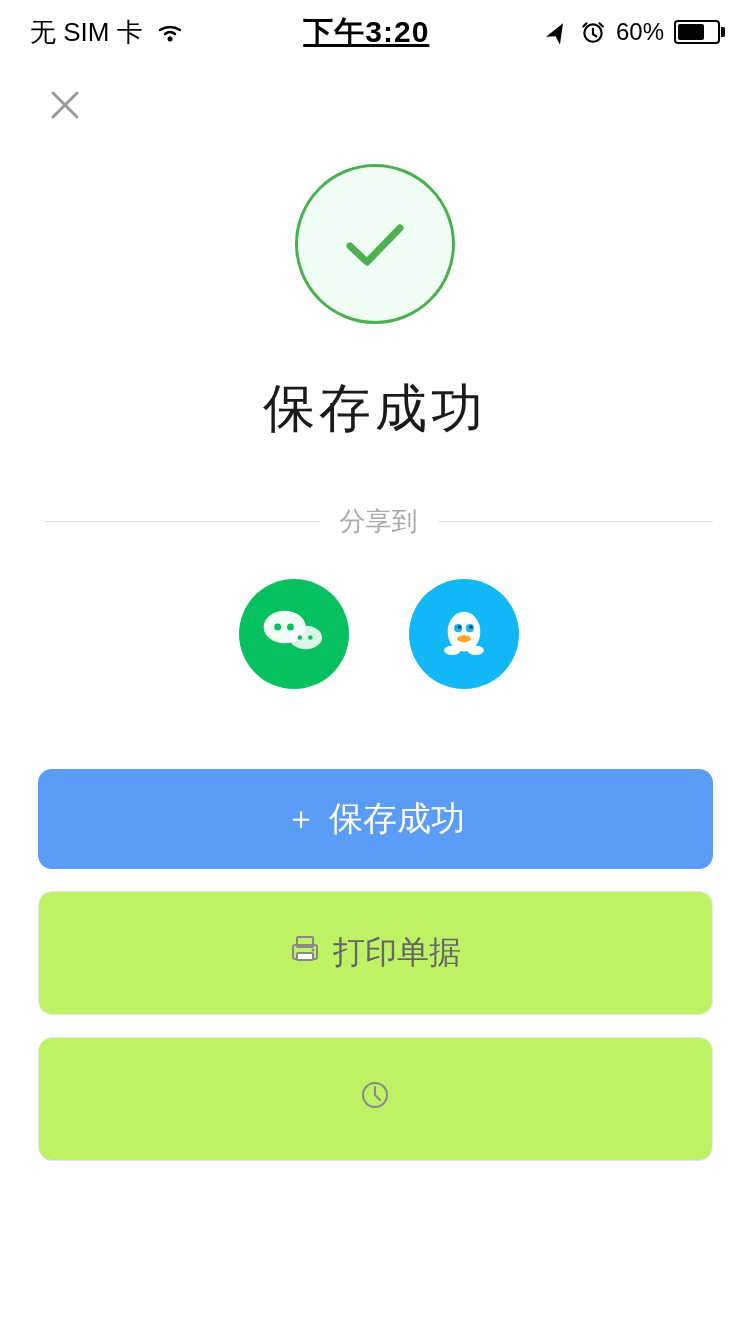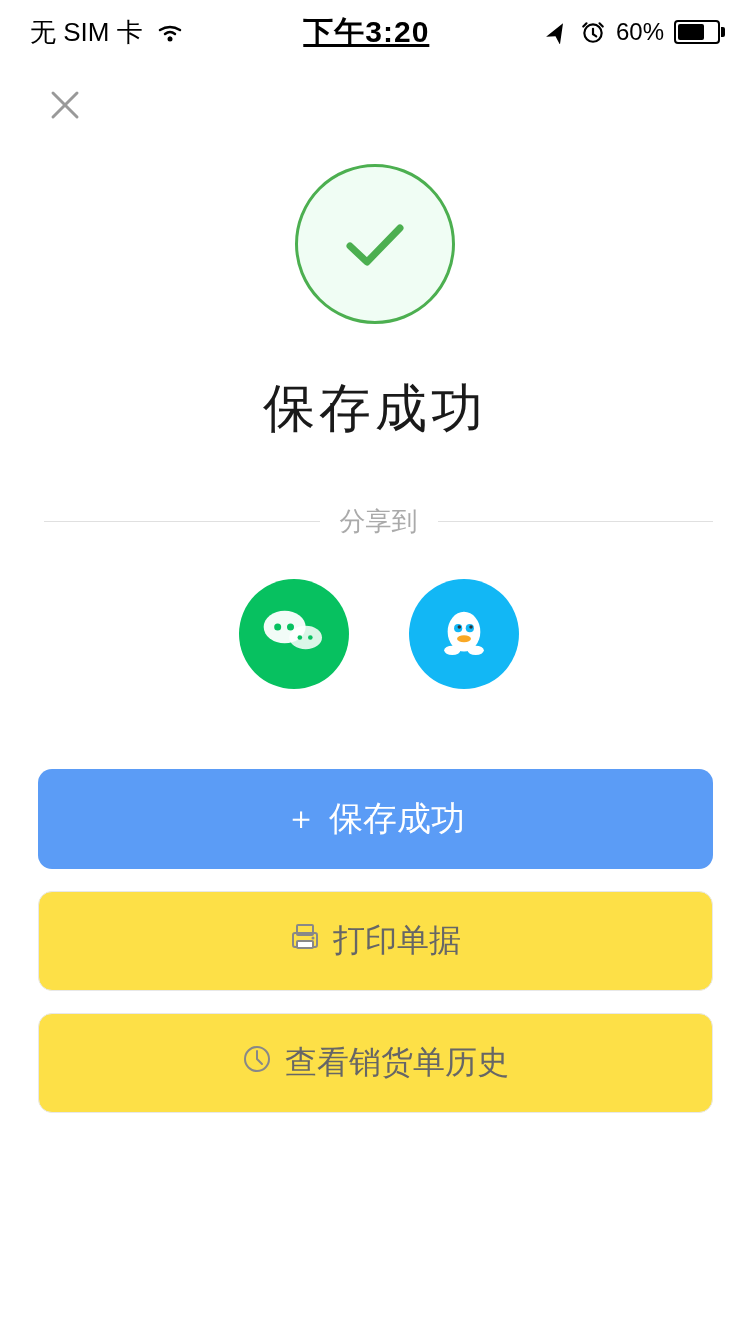--- a/index.html
+++ b/index.html
@@ -193,22 +193,22 @@
       color: #fff;
       display: flex;
       align-items: center;
       justify-content: center;
       gap: 12px;
       cursor: pointer;
       font-family: inherit;
     }
     .btn-secondary {
       width: 100%;
-      height: 100px;
-      background: #fde047;
+      height: 124px;
+      background: #bef264;
       border: 1px solid #e8e8e8;
       border-radius: 14px;
       font-size: 32px;
       color: #666;
       display: flex;
       align-items: center;
       justify-content: center;
       gap: 12px;
       cursor: pointer;
       font-family: inherit;
@@ -326,17 +326,16 @@
       <span>打印单据</span>
     </button>
 
     <button class="btn-secondary">
       <span class="btn-icon">
         <svg viewBox="0 0 32 32" width="32" height="32" fill="none">
           <circle cx="16" cy="16" r="12" stroke="#888" stroke-width="2"></circle>
           <polyline points="16,8 16,16 21,21" stroke="#888" stroke-width="2" stroke-linecap="round" stroke-linejoin="round"></polyline>
         </svg>
       </span>
-      <span>查看销货单历史</span>
     </button>
   </div>
 
 </div>
 
 </body></html>

